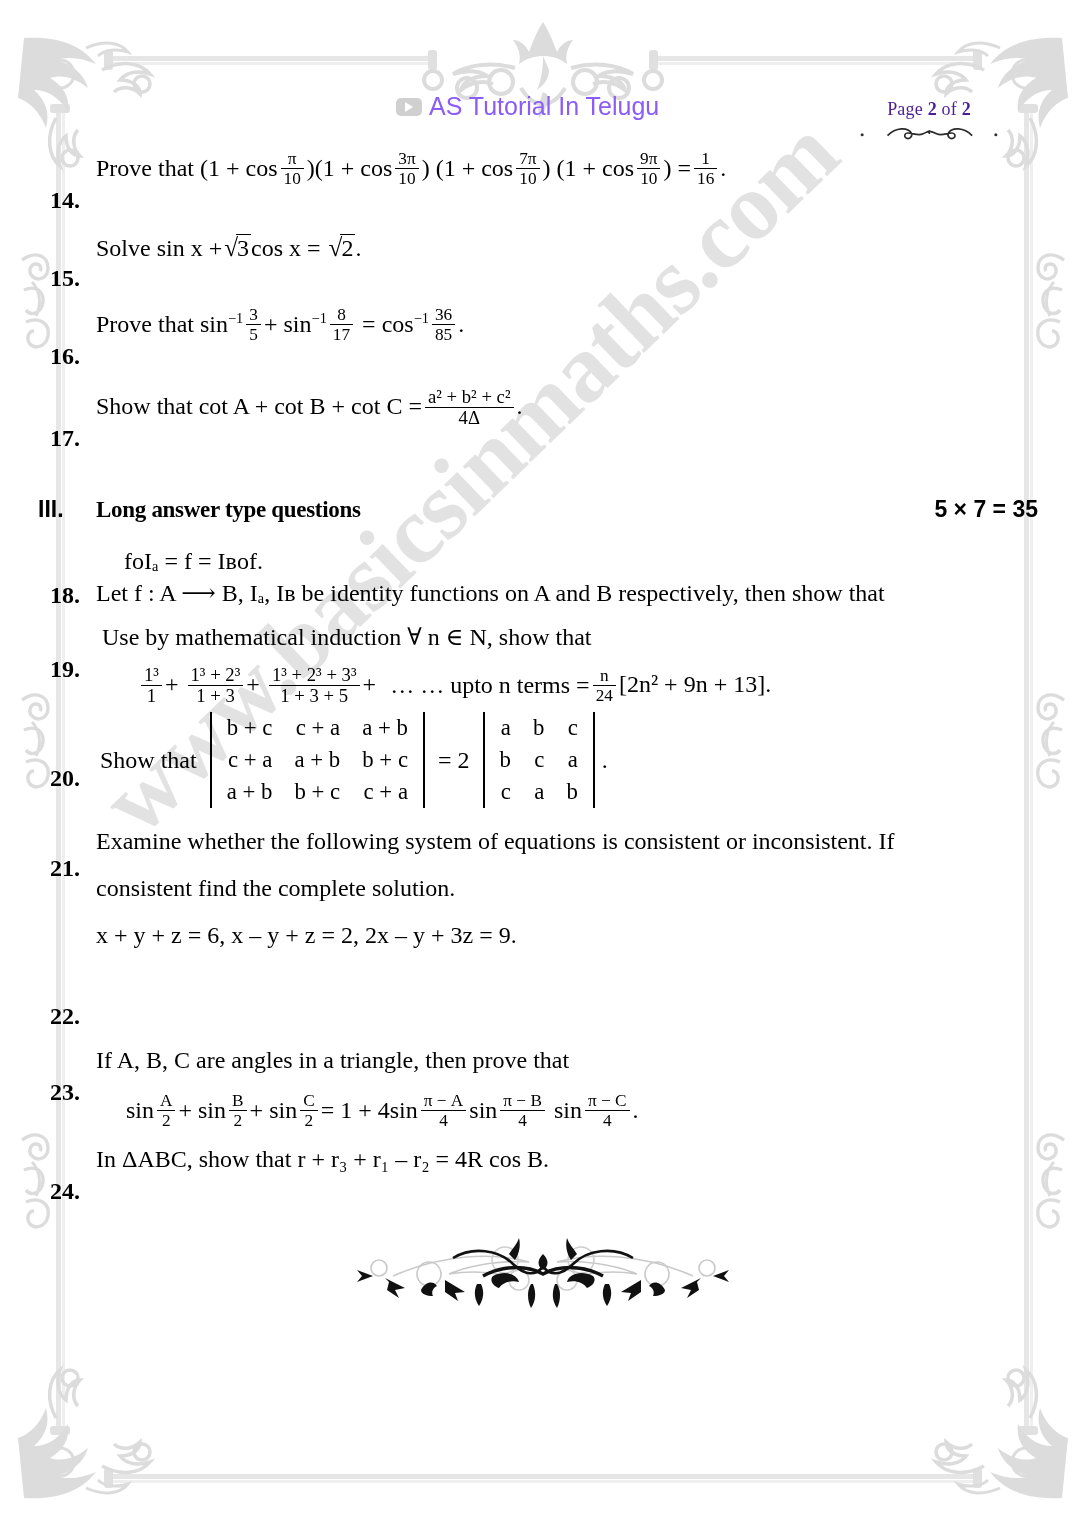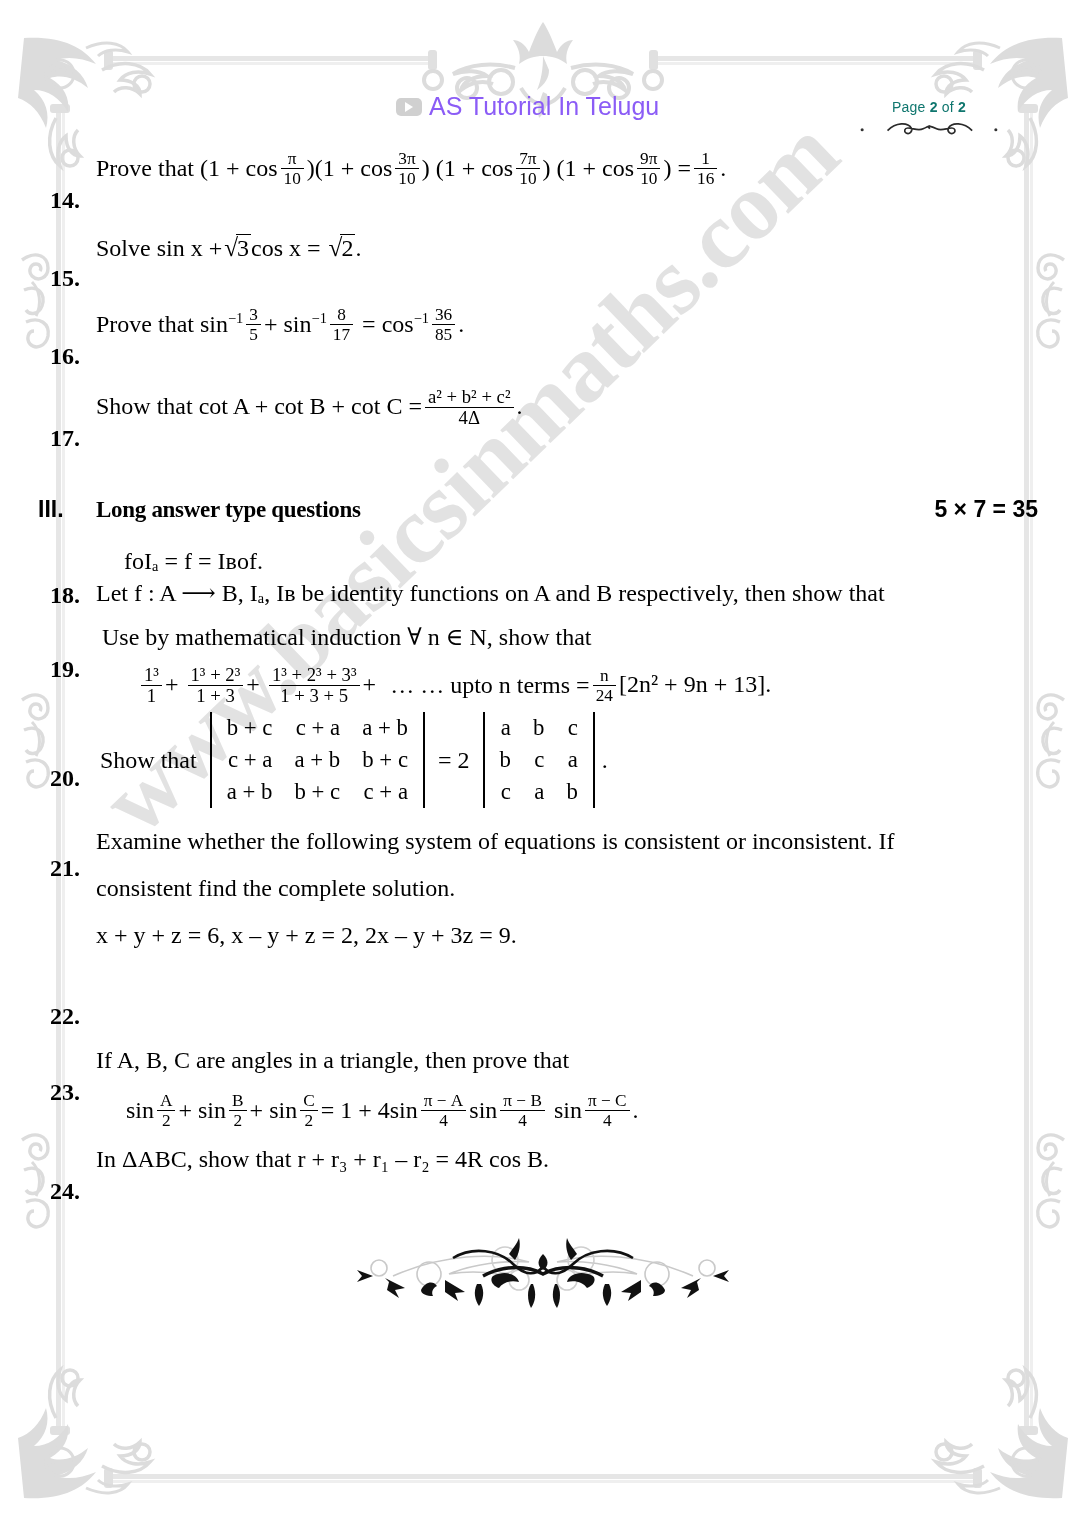--- a/index.html
+++ b/index.html
@@ -94,23 +94,23 @@
     color: #8b5cf6;
   }
   #page-indicator {
     position: absolute;
     right: 62px;
     top: 7px;
     text-align: center;
     width: 190px;
   }
   #page-indicator .pg-line {
-    font-family: Liberation Sans, sans-serif;
-    font-size: 14px;
-    color: #0f766e;
+    font-family: Liberation Serif, serif;
+    font-size: 18px;
+    color: #4c1d95;
     letter-spacing: 0.2px;
   }
   #page-indicator .pg-line b { font-weight: 700; }
   #page-indicator .pg-orn {
     margin-top: 2px;
     height: 22px;
     color: #2b2b2b;
   }
 
   

